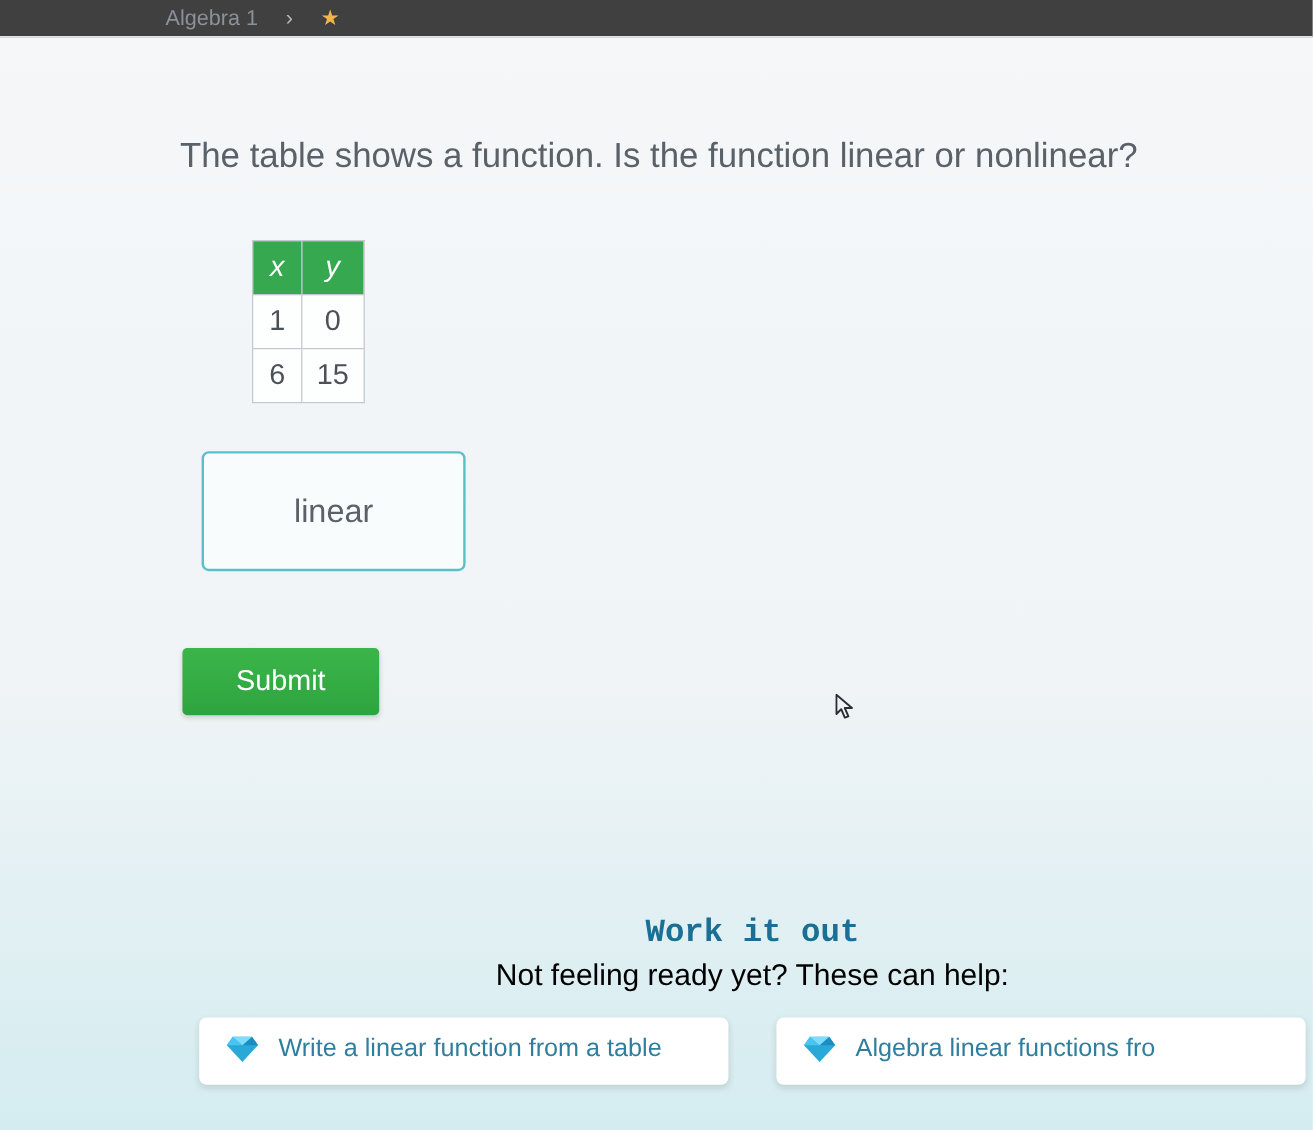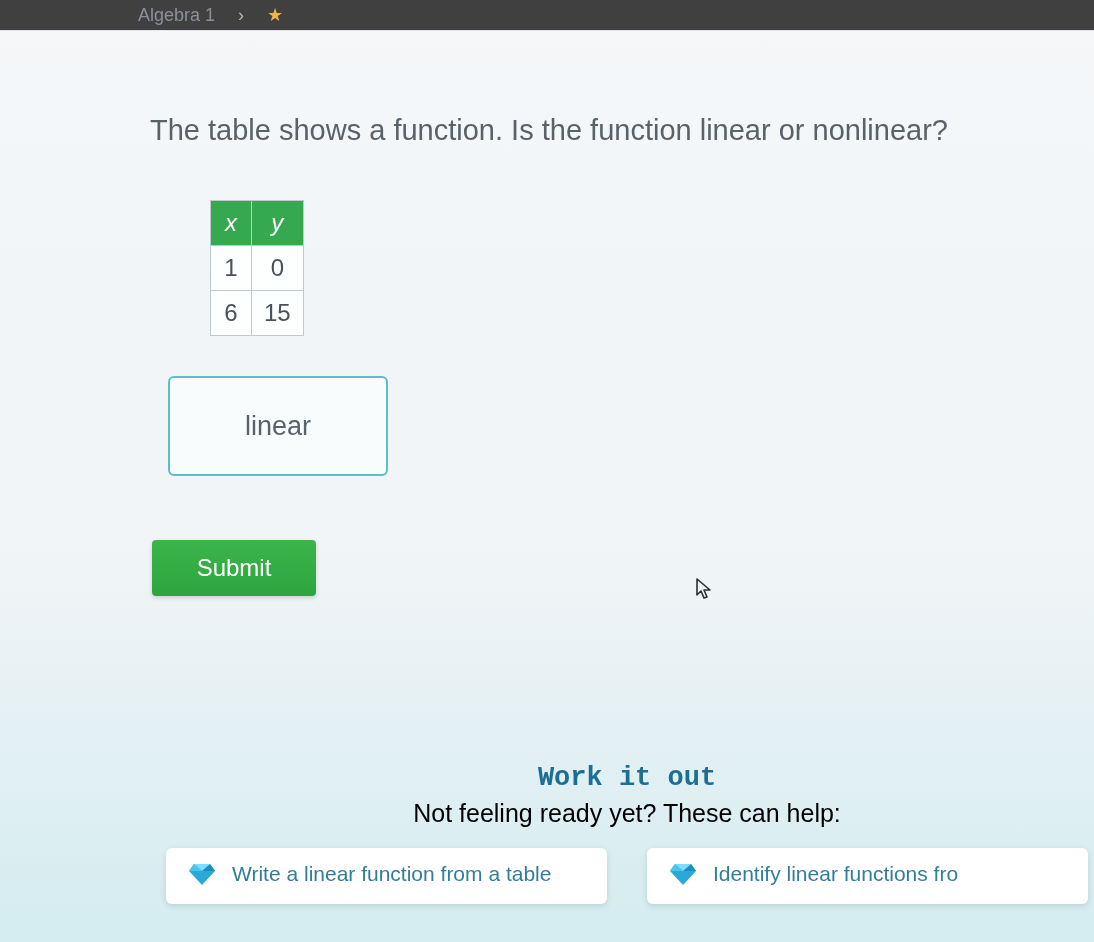--- a/index.html
+++ b/index.html
@@ -197,16 +197,16 @@
     </div>
     <div class="help-card">
       <span class="gem-icon">
         <svg width="28" height="24" viewBox="0 0 28 24">
             <polygon points="6,2 22,2 27,9 14,23 1,9" fill="#2aa8d8"></polygon>
             <polygon points="6,2 14,9 1,9" fill="#47c4ef"></polygon>
             <polygon points="22,2 14,9 27,9" fill="#1a8fbf"></polygon>
             <polygon points="6,2 22,2 14,9" fill="#7fdcff"></polygon>
           </svg>
       </span>
-      <span>Identify linear functions fro</span>
+      <span>Algebra linear functions fro</span>
     </div>
   </div>
 </div>
 
 </body></html>

